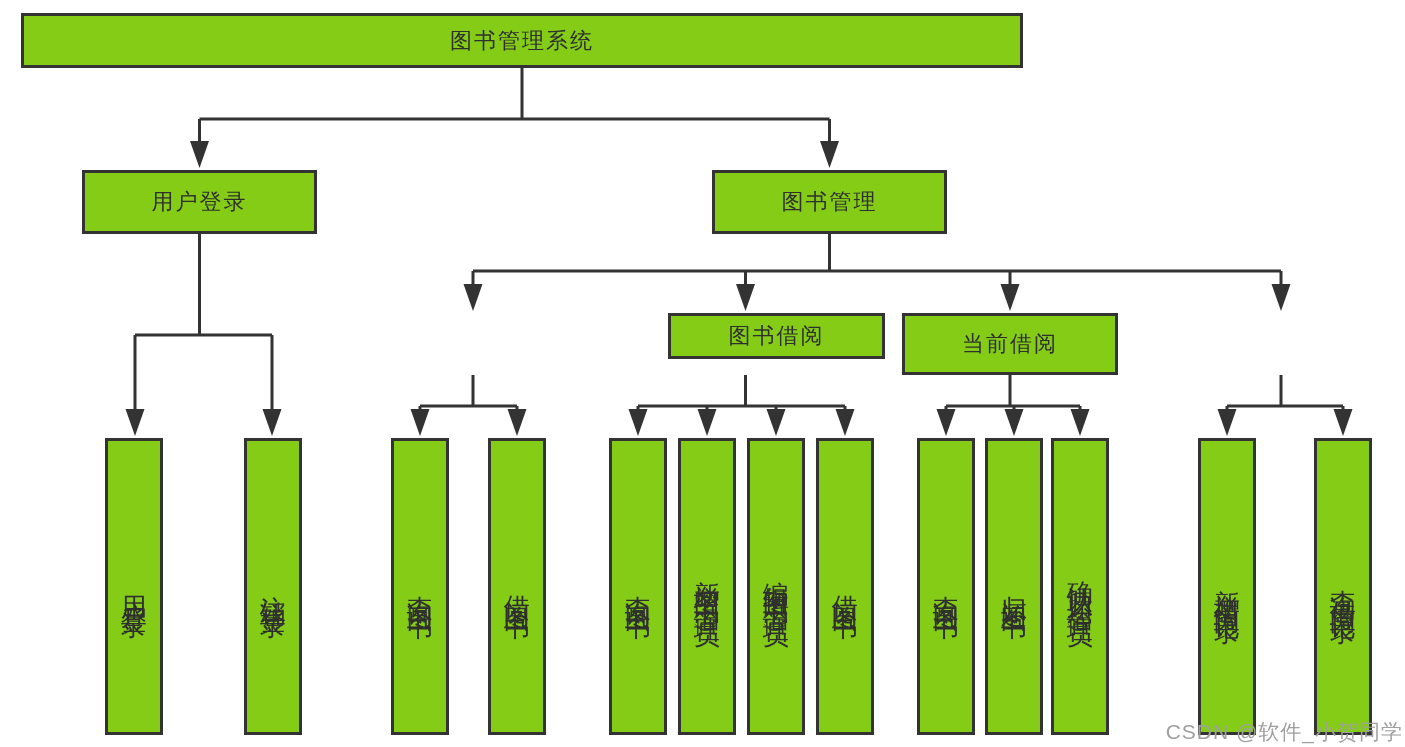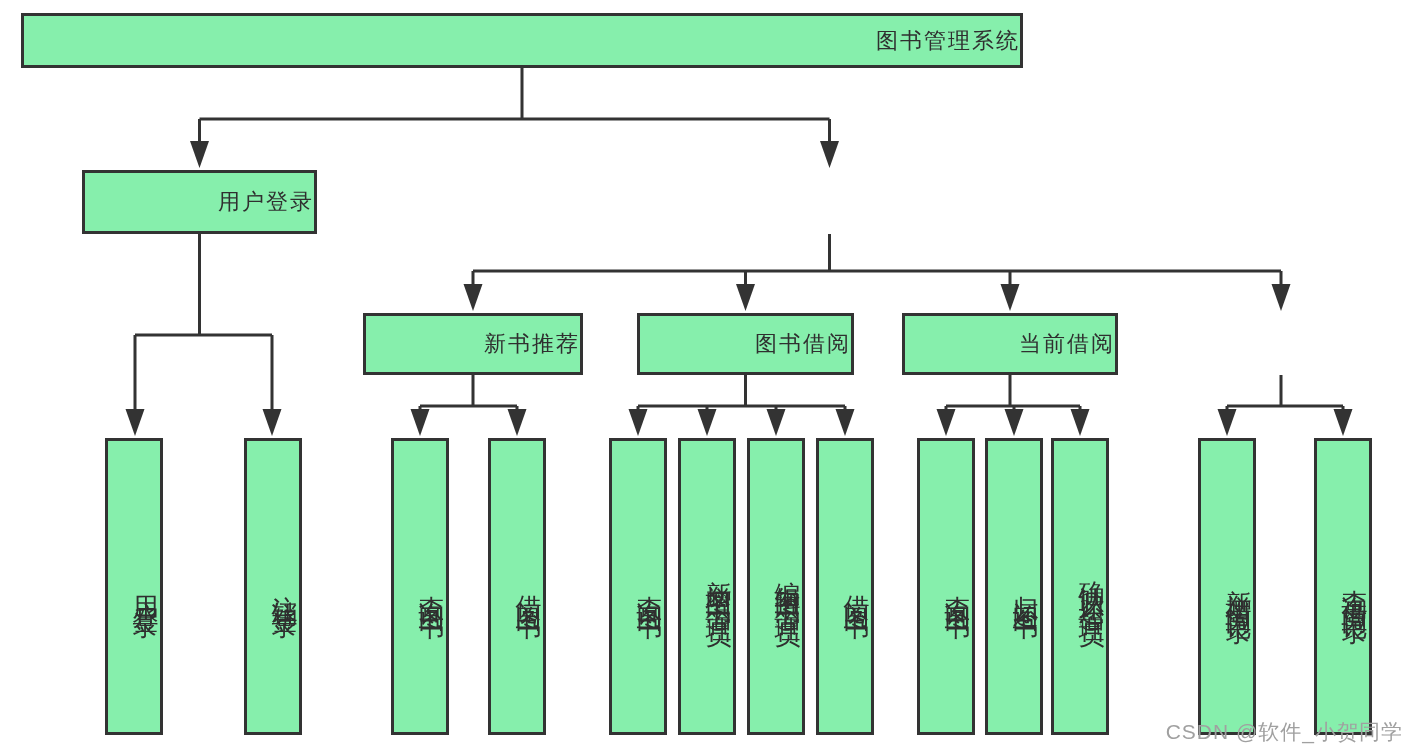--- a/index.html
+++ b/index.html
@@ -13,34 +13,34 @@
   }
   .connectors {
     position: absolute;
     left: 0; top: 0;
     width: 1405px; height: 747px;
     z-index: 1;
   }
   .node {
     position: absolute;
     box-sizing: border-box;
-    background: #86efac;
+    background: #84cc16;
     border: 3px solid #333333;
     display: flex;
     align-items: center;
-    justify-content: flex-end;
+    justify-content: center;
     color: #2f2f2f;
     z-index: 2;
   }
   .h-node { font-size: 22px; letter-spacing: 2px; }
   .root-node { left: 21px; top: 13px; width: 1002px; height: 55px; }
   .n-l2a { left: 82px;  top: 170px; width: 235px; height: 64px; }
   .n-l2b { left: 712px; top: 170px; width: 235px; height: 64px; }
   .n-l3a { left: 363px;  top: 313px; width: 220px; height: 62px; }
-  .n-l3b { left: 637px;  top: 313px; width: 217px; height: 62px; }
+  .n-l3b { left: 668px;  top: 313px; width: 217px; height: 46px; }
   .n-l3c { left: 902px;  top: 313px; width: 216px; height: 62px; }
   .n-l3d { left: 1173px; top: 313px; width: 216px; height: 62px; }
   .v-node { top: 438px; width: 58px; height: 297px; }
   .v-node .v-text {
     writing-mode: vertical-rl;
     text-orientation: mixed;
     font-size: 26px;
     letter-spacing: 6px;
     line-height: 1.1;
     white-space: nowrap;
@@ -113,24 +113,24 @@
     </g>
   </svg>
 
   <div class="node h-node root-node">
     <span>图书管理系统</span>
   </div>
 
   <div class="node h-node n-l2a">
     <span>用户登录</span>
   </div>
+  <div class="node h-node n-l2b">
+    <span>图书管理</span>
+  </div>
 
-  <div class="node h-node n-l3a">
-    <span>新书推荐</span>
-  </div>
   <div class="node h-node n-l3b">
     <span>图书借阅</span>
   </div>
   <div class="node h-node n-l3c">
     <span>当前借阅</span>
   </div>
 
   <div class="node v-node lf1">
     <span class="v-text">用户登录</span>
   </div>

